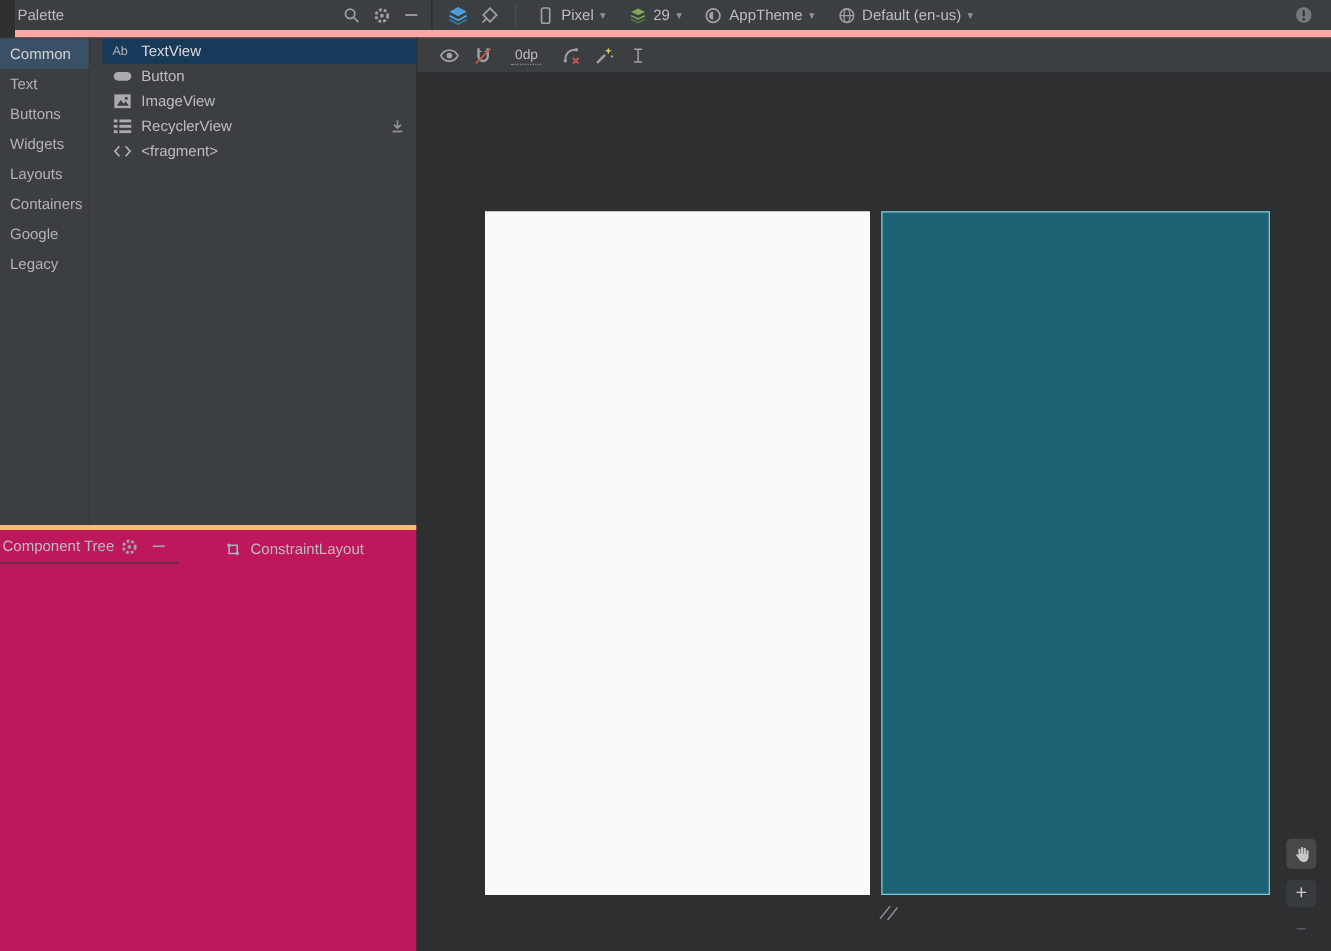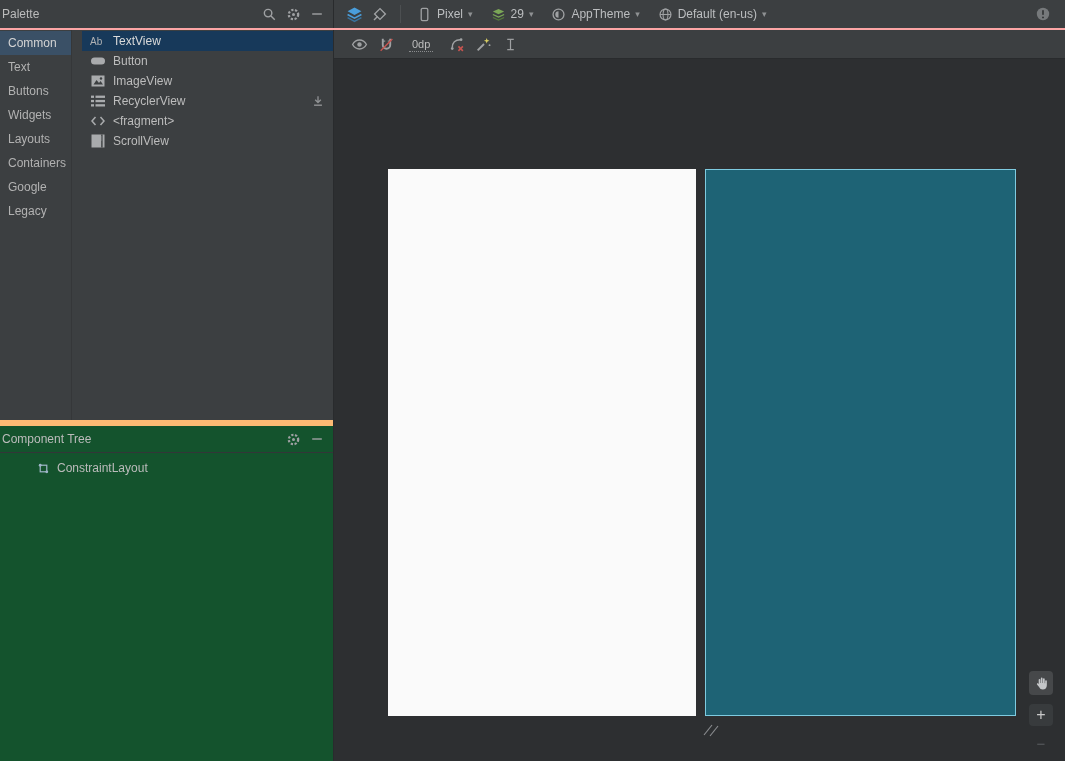--- a/index.html
+++ b/index.html
@@ -7,22 +7,22 @@
   body {
     font-family: "Liberation Sans", sans-serif;
     font-size: 12px;
     color: #bbbbbb;
     background: #2d2f31;
   }
   .app { position: relative; width: 1065px; height: 761px; }
 
   
   .top-bar {
-    position: absolute; top: 0; left: 0; right: 0; height: 30px;
-    background: #3c3f41; border-bottom: 2px solid #fca5a5;
+    position: absolute; top: 0; left: 12px; right: 0; height: 30px;
+    background: #3c3f41; border-bottom: 6px solid #fca5a5;
     display: flex; align-items: stretch;
   }
   .palette-header {
     width: 334px; display: flex; align-items: center;
     padding: 0 4px 0 2px; border-right: 1px solid #292b2d;
   }
   .palette-title { color: #bcbcbc; }
   .flex-spacer { flex: 1; }
   .icon-btn {
     width: 24px; height: 24px; border-radius: 3px;
@@ -62,22 +62,22 @@
   }
   .p-item.selected { background: #17395a; color: #dadada; }
   .item-icon {
     width: 16px; height: 16px; flex: none;
     display: flex; align-items: center; justify-content: flex-start;
   }
   .ab-glyph { font-size: 10px; color: #b0b2b4; letter-spacing: 0; }
   .dl { margin-left: auto; margin-right: 8px; display: flex; align-items: center; }
 
   .component-tree {
-    flex: 1; border-top: 6px solid #fdba74; background: #14532d;
-    display: flex; flex-direction: column;
+    flex: 1; border-top: 4px solid #fdba74; background: #be185d;
+    display: flex; flex-direction: row;
   }
   .ct-header {
     height: 27px; flex: none; display: flex; align-items: center;
     padding: 0 4px 0 2px; border-bottom: 1px solid #333638;
   }
   .ct-title { color: #bcbcbc; }
   .ct-body { flex: 1; padding-top: 5px; margin-left: 33px; }
   .ct-row { height: 20px; display: flex; align-items: center; gap: 5px; padding-left: 3px; cursor: default; }
 
   
@@ -292,30 +292,20 @@
             </span>
           </div>
           <div class="p-item">
             <span class="item-icon">
               <svg width="16" height="16" viewBox="0 0 16 16">
                   <path d="M5.5 4L2 8l3.5 4M10.5 4L14 8l-3.5 4" fill="none" stroke="#a9abad" stroke-width="1.5"></path>
                 </svg>
             </span>
             <span>&lt;fragment&gt;</span>
           </div>
-          <div class="p-item">
-            <span class="item-icon">
-              <svg width="16" height="16" viewBox="0 0 16 16">
-                  <rect x="1.5" y="1.5" width="13" height="13" fill="#a9abad"></rect>
-                  <rect x="11.2" y="1.5" width="1.4" height="13" fill="#3c3f41"></rect>
-                  <rect x="11.2" y="3" width="1.4" height="5" fill="#6d7072"></rect>
-                </svg>
-            </span>
-            <span>ScrollView</span>
-          </div>
         </div>
       </div>
 
       <div class="component-tree">
         <div class="ct-header">
           <span class="ct-title">Component Tree</span>
           <span class="flex-spacer"></span>
           <span class="icon-btn">
             <span>
               <svg width="15" height="15" viewBox="0 0 16 16">

